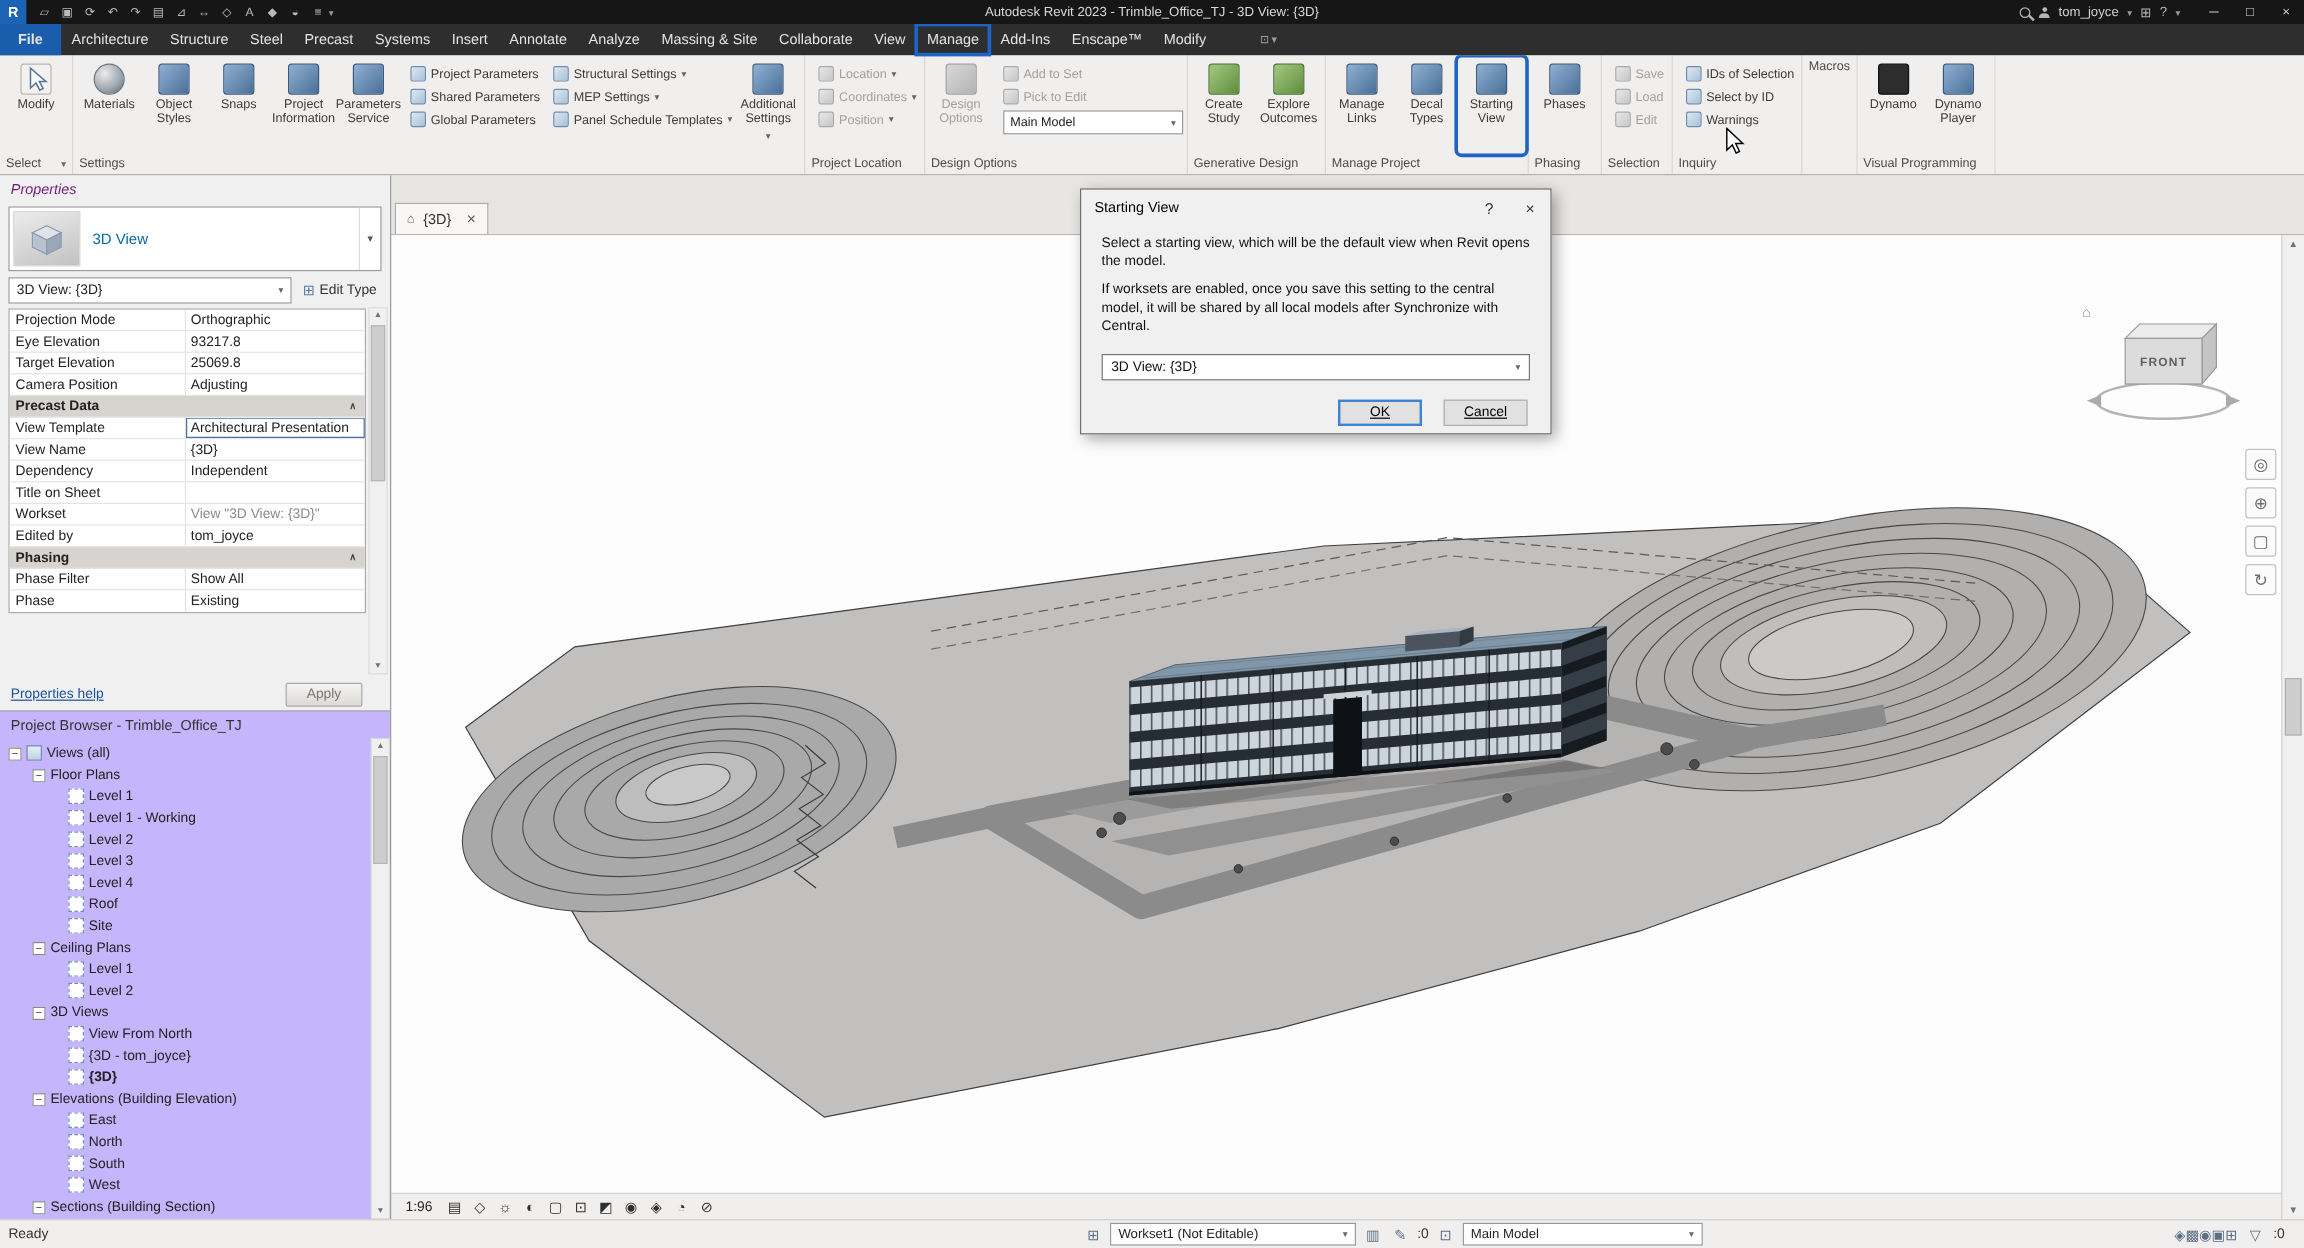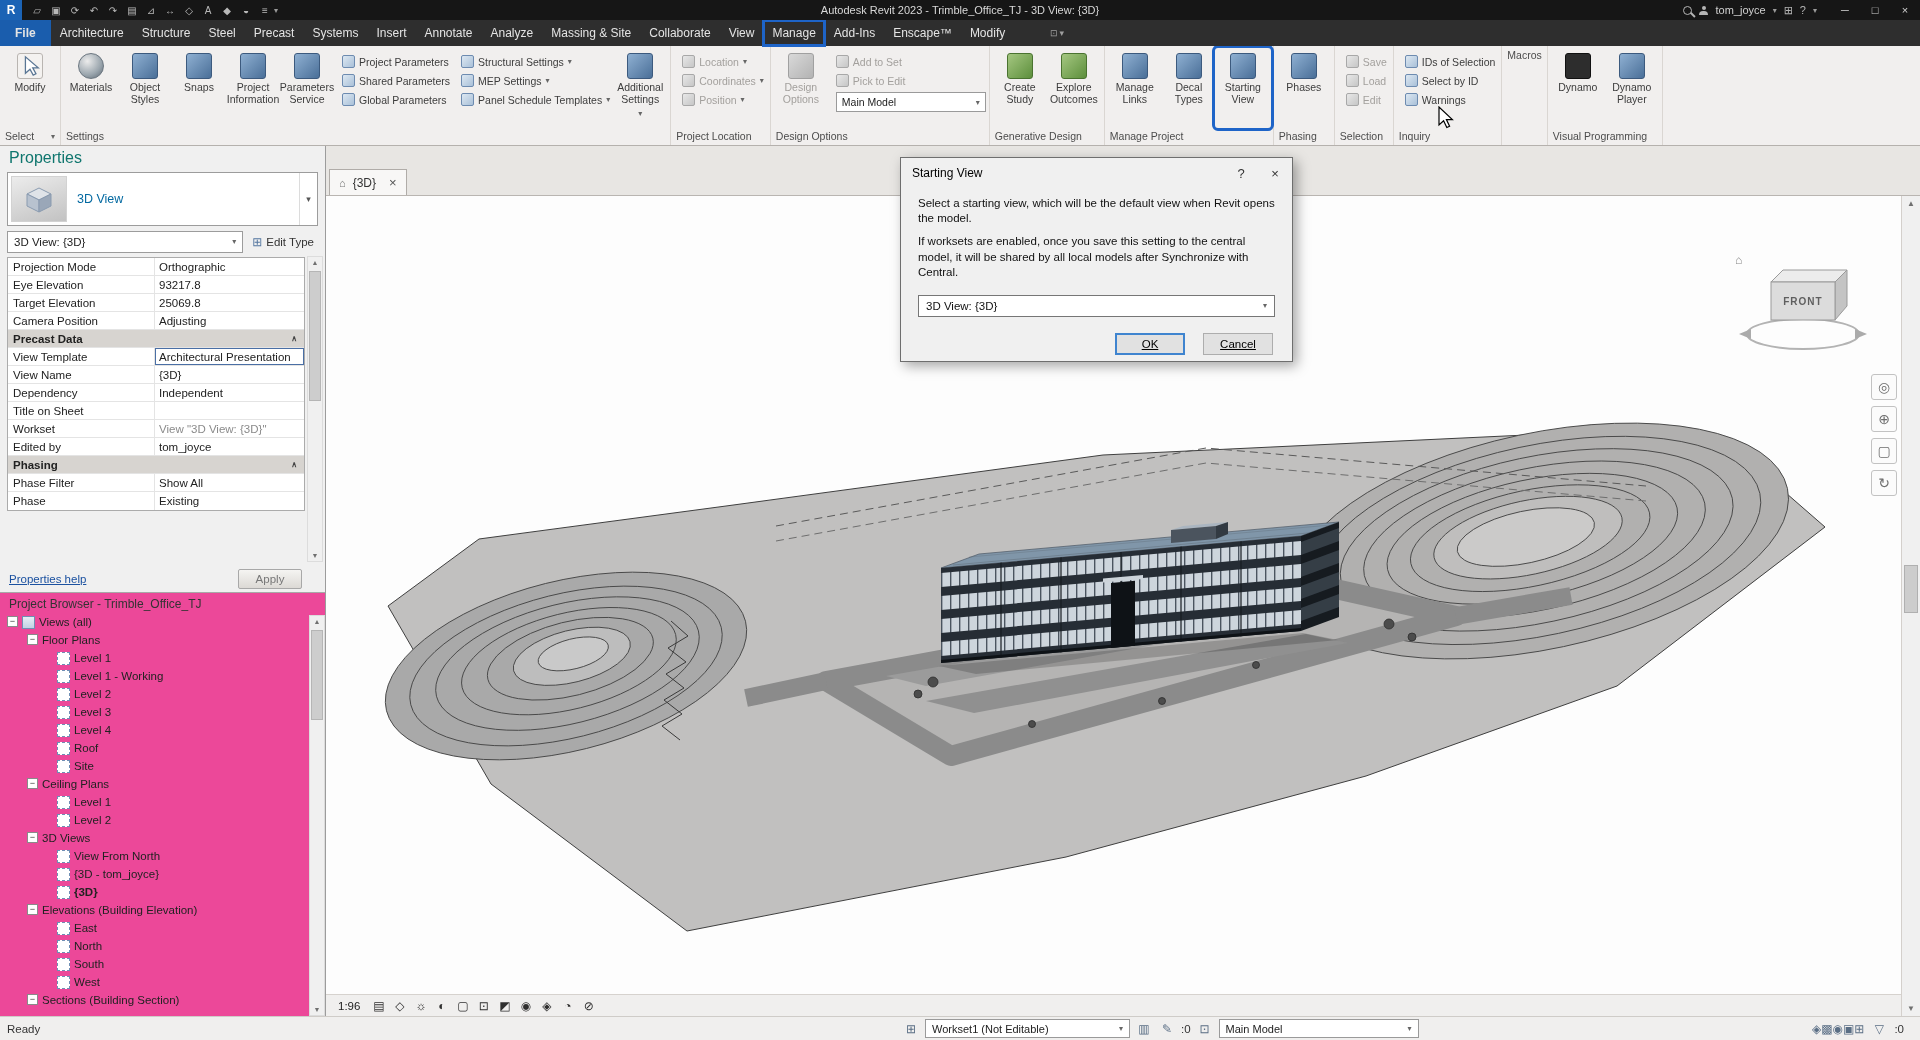--- a/index.html
+++ b/index.html
@@ -51,21 +51,21 @@
   .mm-dd { width:150px; height:20px; background:#fff; border:1px solid #9a9a9a; font-size:10.5px; display:flex; align-items:center; padding:0 5px; gap:4px; margin:2px 0 0 3px; color:#222; }
   .mm-dd .ddcaret { margin-left:auto; }
   .p-settings .bigrow .bigbtn:nth-child(1) .bicon { border-radius:50%; background:radial-gradient(circle at 35% 30%,#ececec,#9aa5ad 60%,#5a6570); border-color:#6b7680; }
   .p-generative .bicon { background:linear-gradient(135deg,#a5c781,#5d8f3c); border-color:#4a7330; }
   .p-vp .bigbtn:nth-child(1) .bicon { background:#2d2d2d; border-color:#111; }
   .p-macros .bicon { background:linear-gradient(135deg,#c9d4de,#8296a8); border-color:#6c7f91; }
 
   
   .leftpane { position:absolute; top:146px; left:0; width:326px; bottom:24px; background:#f0f0f0; border-right:1px solid #9c9c9c; display:flex; flex-direction:column; z-index:5; }
   .props { height:446px; display:flex; flex-direction:column; position:relative; }
-  .props-title { height:24px; font-size:16px; color:#0f766e; display:flex; align-items:center; padding:0 9px; }
+  .props-title { height:24px; font-size:12px; color:#701a75; display:flex; align-items:center; padding:0 9px;font-style:italic; }
   .type-sel { margin:2px 7px; height:54px; background:#fff; border:1px solid #9c9c9c; display:flex; align-items:center; }
   .type-img { width:56px; height:46px; margin:3px; background:linear-gradient(160deg,#ececec,#c2c2c2); border:1px solid #d2d2d2; display:flex; align-items:center; justify-content:center; }
   .type-name { flex:1; font-size:12.5px; color:#0369a1; padding-left:7px; }
   .type-caret { width:18px; align-self:stretch; display:flex; align-items:center; justify-content:center; color:#555; font-size:9px; border-left:1px solid #dcdcdc; }
   .inst-row { display:flex; align-items:center; height:27px; margin:0 7px 2px; gap:5px; }
   .inst-dd { flex:1; height:22px; background:#fff; border:1px solid #9c9c9c; display:flex; align-items:center; font-size:11.5px; padding:0 6px; color:#222; }
   .inst-dd .ddcaret { margin-left:auto; }
   .edit-type { display:flex; align-items:center; gap:4px; font-size:11.5px; height:22px; padding:0 4px; color:#333; }
   .et-icon { font-size:12px; color:#5577a0; }
   .pgrid { border:1px solid #ababab; background:#fff; margin:0 20px 0 7px; }
@@ -80,24 +80,24 @@
   .prow.dim .pvalue { color:#8a8a8a; }
   .vbar { position:absolute; width:16px; background:#f0f0f0; border:1px solid #dcdcdc; display:block; }
   .vbar .sarrow { position:absolute; left:0; right:0; text-align:center; font-size:7px; color:#707070; }
   .vbar .sarrow.up { top:2px; } .vbar .sarrow.down { bottom:2px; }
   .vbar .sthumb { position:absolute; left:1px; right:1px; background:#cdcdcd; border:1px solid #b5b5b5; }
   .pscroll { top:110px; right:2px; bottom:30px; }
   .pscroll .sthumb { top:14px; height:130px; }
   .props-bottom { margin-top:auto; height:26px; display:flex; align-items:center; padding:0 9px; }
   .help-link { color:#1b51a0; text-decoration:underline; font-size:11.5px; }
   .apply-btn { margin-left:auto; margin-right:14px; width:64px; height:20px; background:linear-gradient(#f5f4f2,#dcd9d5); border:1px solid #a8a8a8; font-size:11.5px; color:#777; display:flex; align-items:center; justify-content:center; border-radius:2px; }
-  .browser { flex:1; display:flex; flex-direction:column; border-top:1px solid #a8a8a8; position:relative; background:#ec4899; overflow:hidden; }
+  .browser { flex:1; display:flex; flex-direction:column; border-top:1px solid #a8a8a8; position:relative; background:#c4b5fd; overflow:hidden; }
   .browser-title { height:22px; font-size:12px; display:flex; align-items:center; padding:0 9px; color:#333; }
   .tree { flex:1; overflow:hidden; font-size:11.5px; padding-top:1px; margin-right:18px; }
-  .ti { height:18px; display:flex; align-items:flex-start; gap:4px; white-space:nowrap; color:#222; overflow:hidden; }
+  .ti { height:18px; display:flex; align-items:flex-end; gap:4px; white-space:nowrap; color:#222; overflow:hidden; }
   .ti.lvl0 { padding-left:7px; } .ti.lvl1 { padding-left:27px; } .ti.lvl2 { padding-left:57px; }
   .tbox { width:11px; height:11px; border:1px solid #8a8a8a; background:#fff; display:none; align-items:center; justify-content:center; font-size:9px; line-height:1; color:#333; flex:none; }
   .ti.parent .tbox { display:inline-flex; }
   .tbox::before { content:"−"; }
   .ticon { width:13px; height:13px; flex:none; display:none; }
   .ti.leaf .ticon { display:block; border:1px dashed #6f8fb5; background:#fff; }
   .ti.root .ticon { display:block; border:1px solid #6f8fb5; background:linear-gradient(#e7eef6,#c2d2e4); }
   .ti.bold .tlabel { font-weight:bold; }
   .bscroll { top:22px; right:0; bottom:0; }
   .bscroll .sthumb { top:14px; height:90px; }

